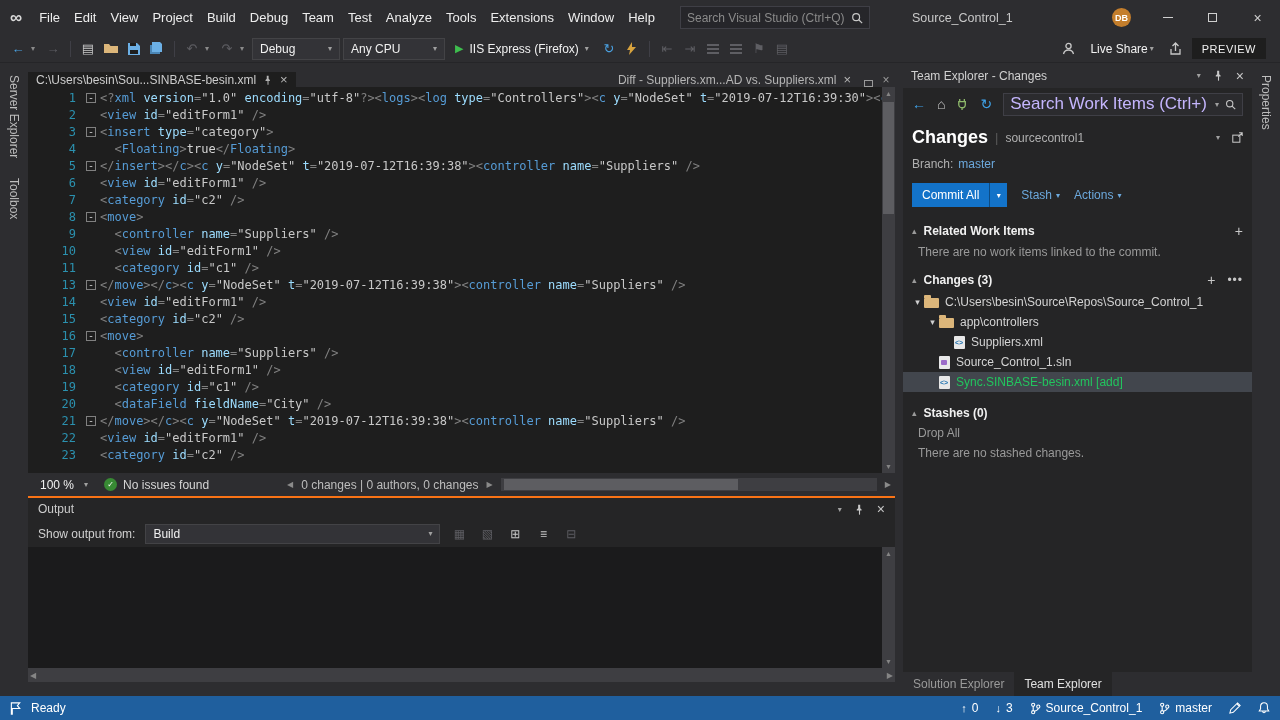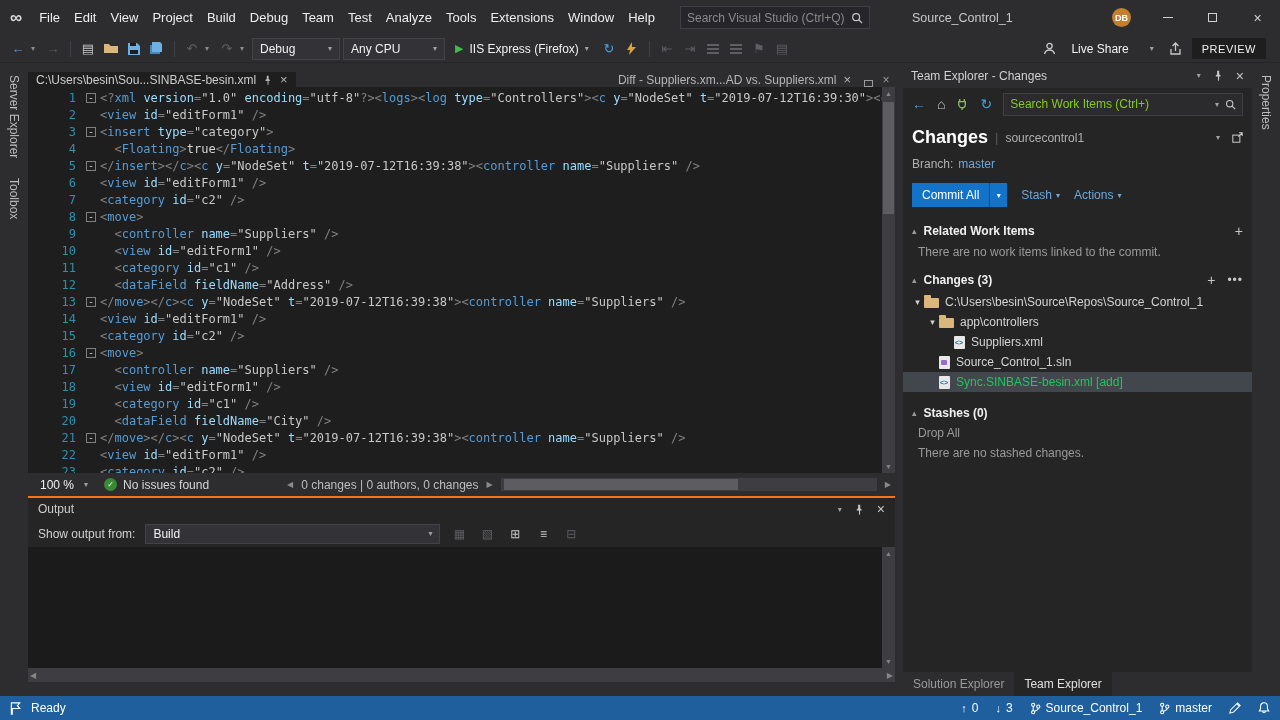--- a/index.html
+++ b/index.html
@@ -27,21 +27,21 @@
   .tbtn.dim{color:#5e5e63}
   .tcaret{font-size:8px;color:#8a8a8a;width:9px}
   .tsep{width:1px;height:16px;background:#3f3f46;margin:0 4px}
   .combo{height:22px;background:#333337;border:1px solid #434346;display:flex;align-items:center;padding:0 7px;gap:12px;font-size:12px;color:#f1f1f1}
   .combo .caret{margin-left:auto}
   .caret{font-size:8px;color:#a0a0a0}
   .run{display:flex;align-items:center;gap:6px;padding:0 7px;height:22px}
   .run .tri{color:#3ebd4e;font-size:11px}
   .run .lbl{color:#f1f1f1;font-size:12px;white-space:nowrap}
   .bars{width:12px;height:10px;background:repeating-linear-gradient(to bottom,#5e5e63 0 2px,transparent 2px 4px)}
-  .liveshare{display:flex;align-items:center;gap:21px;color:#f1f1f1;font-size:12px;padding:0 6px}
+  .liveshare{display:flex;align-items:center;gap:2px;color:#f1f1f1;font-size:12px;padding:0 6px}
   .preview{height:21px;background:#1e1e1e;color:#f1f1f1;font-size:11px;display:flex;align-items:center;padding:0 10px;letter-spacing:.5px;margin-right:6px}
 
   
   #left-strip{position:absolute;top:63px;left:0;width:28px;height:633px;display:flex;flex-direction:column;align-items:center;gap:20px;padding-top:12px}
   #right-strip{position:absolute;top:63px;left:1252px;width:28px;height:633px;display:flex;flex-direction:column;align-items:center;gap:20px;padding-top:12px}
   .vtab{writing-mode:vertical-rl;font-size:12px;color:#bdbdbd;white-space:nowrap}
 
   
   #editor-zone{position:absolute;top:63px;left:28px;width:867px;height:433px;display:flex;flex-direction:column;background:#1e1e1e}
   #tabbar{height:24px;background:#2d2d30;display:flex;align-items:flex-end}
@@ -87,21 +87,21 @@
   .out-hscroll{height:14px;background:#3e3e42;display:flex;align-items:center;justify-content:space-between;padding:0 2px;font-size:8px;color:#858585}
 
   
   #team-explorer{position:absolute;top:63px;left:903px;width:349px;height:633px;background:#252526;display:flex;flex-direction:column}
   .te-header{height:25px;display:flex;align-items:center;padding:0 8px;font-size:12px;color:#d0d0d0;background:#2d2d30}
   .te-header .oh-icons{gap:12px}
   .te-toolbar{height:32px;display:flex;align-items:center;gap:11px;padding:0 9px}
   .te-ic{font-size:14px;color:#c8c8c8}
   .te-ic.blue{color:#3fa2e8}
   .wi-search{flex:1;height:23px;background:#2b2b2e;border:1px solid #3f3f46;display:flex;align-items:center;padding:0 6px;gap:6px}
-  .wi-ph{flex:1;font-size:12px;color:#84cc16;white-space:nowrap;overflow:hidden}
+  .wi-ph{flex:1;font-size:17px;color:#c4b5fd;white-space:nowrap;overflow:hidden}
   .changes-row{display:flex;align-items:center;gap:7px;padding:7px 9px 4px}
   .changes-title{font-size:18px;font-weight:bold;color:#ffffff}
   .vsep{color:#5a5a5a}
   .repo-name{font-size:12px;color:#b0b0b0}
   .changes-row .oh-icons{gap:12px}
   .branch-row{padding:5px 9px;font-size:12px;color:#b0b0b0;display:flex;gap:5px}
   .link{color:#6ca9dd}
   .commit-box{margin:5px 9px;height:52px;background:#2a2a2d;border:1px solid #65656a;padding:5px 8px;font-size:12px;color:#dcdcdc;line-height:15px}
   .btn-row{display:flex;align-items:center;gap:14px;margin:5px 9px;height:28px}
   .commit-btn{display:flex;height:24px}
@@ -292,21 +292,20 @@
         <div class="code-line"><span class="ln">2</span><span class="fold"></span><span class="src"><span class="xd">&lt;</span><span class="xn">view</span> <span class="xa">id</span><span class="xd">=</span><span class="xv">"editForm1"</span> <span class="xd">/&gt;</span></span></div>
         <div class="code-line"><span class="ln">3</span><span class="fold"><span class="foldbox">-</span></span><span class="src"><span class="xd">&lt;</span><span class="xn">insert</span> <span class="xa">type</span><span class="xd">=</span><span class="xv">"category"</span><span class="xd">&gt;</span></span></div>
         <div class="code-line"><span class="ln">4</span><span class="fold"></span><span class="src"><span class="xt">  </span><span class="xd">&lt;</span><span class="xn">Floating</span><span class="xd">&gt;</span><span class="xt">true</span><span class="xd">&lt;/</span><span class="xn">Floating</span><span class="xd">&gt;</span></span></div>
         <div class="code-line"><span class="ln">5</span><span class="fold"><span class="foldbox">-</span></span><span class="src"><span class="xd">&lt;/</span><span class="xn">insert</span><span class="xd">&gt;</span><span class="xd">&lt;/</span><span class="xn">c</span><span class="xd">&gt;</span><span class="xd">&lt;</span><span class="xn">c</span> <span class="xa">y</span><span class="xd">=</span><span class="xv">"NodeSet"</span> <span class="xa">t</span><span class="xd">=</span><span class="xv">"2019-07-12T16:39:38"</span><span class="xd">&gt;</span><span class="xd">&lt;</span><span class="xn">controller</span> <span class="xa">name</span><span class="xd">=</span><span class="xv">"Suppliers"</span> <span class="xd">/&gt;</span></span></div>
         <div class="code-line"><span class="ln">6</span><span class="fold"></span><span class="src"><span class="xd">&lt;</span><span class="xn">view</span> <span class="xa">id</span><span class="xd">=</span><span class="xv">"editForm1"</span> <span class="xd">/&gt;</span></span></div>
         <div class="code-line"><span class="ln">7</span><span class="fold"></span><span class="src"><span class="xd">&lt;</span><span class="xn">category</span> <span class="xa">id</span><span class="xd">=</span><span class="xv">"c2"</span> <span class="xd">/&gt;</span></span></div>
         <div class="code-line"><span class="ln">8</span><span class="fold"><span class="foldbox">-</span></span><span class="src"><span class="xd">&lt;</span><span class="xn">move</span><span class="xd">&gt;</span></span></div>
         <div class="code-line"><span class="ln">9</span><span class="fold"></span><span class="src"><span class="xt">  </span><span class="xd">&lt;</span><span class="xn">controller</span> <span class="xa">name</span><span class="xd">=</span><span class="xv">"Suppliers"</span> <span class="xd">/&gt;</span></span></div>
         <div class="code-line"><span class="ln">10</span><span class="fold"></span><span class="src"><span class="xt">  </span><span class="xd">&lt;</span><span class="xn">view</span> <span class="xa">id</span><span class="xd">=</span><span class="xv">"editForm1"</span> <span class="xd">/&gt;</span></span></div>
         <div class="code-line"><span class="ln">11</span><span class="fold"></span><span class="src"><span class="xt">  </span><span class="xd">&lt;</span><span class="xn">category</span> <span class="xa">id</span><span class="xd">=</span><span class="xv">"c1"</span> <span class="xd">/&gt;</span></span></div>
-        <div class="code-line"><span class="ln">12</span><span class="fold"></span><span class="src"><span class="xt">  </span><span class="xd">&lt;</span><span class="xn">dataField</span> <span class="xa">fieldName</span><span class="xd">=</span><span class="xv">"Address"</span> <span class="xd">/&gt;</span></span></div>
         <div class="code-line"><span class="ln">13</span><span class="fold"><span class="foldbox">-</span></span><span class="src"><span class="xd">&lt;/</span><span class="xn">move</span><span class="xd">&gt;</span><span class="xd">&lt;/</span><span class="xn">c</span><span class="xd">&gt;</span><span class="xd">&lt;</span><span class="xn">c</span> <span class="xa">y</span><span class="xd">=</span><span class="xv">"NodeSet"</span> <span class="xa">t</span><span class="xd">=</span><span class="xv">"2019-07-12T16:39:38"</span><span class="xd">&gt;</span><span class="xd">&lt;</span><span class="xn">controller</span> <span class="xa">name</span><span class="xd">=</span><span class="xv">"Suppliers"</span> <span class="xd">/&gt;</span></span></div>
         <div class="code-line"><span class="ln">14</span><span class="fold"></span><span class="src"><span class="xd">&lt;</span><span class="xn">view</span> <span class="xa">id</span><span class="xd">=</span><span class="xv">"editForm1"</span> <span class="xd">/&gt;</span></span></div>
         <div class="code-line"><span class="ln">15</span><span class="fold"></span><span class="src"><span class="xd">&lt;</span><span class="xn">category</span> <span class="xa">id</span><span class="xd">=</span><span class="xv">"c2"</span> <span class="xd">/&gt;</span></span></div>
         <div class="code-line"><span class="ln">16</span><span class="fold"><span class="foldbox">-</span></span><span class="src"><span class="xd">&lt;</span><span class="xn">move</span><span class="xd">&gt;</span></span></div>
         <div class="code-line"><span class="ln">17</span><span class="fold"></span><span class="src"><span class="xt">  </span><span class="xd">&lt;</span><span class="xn">controller</span> <span class="xa">name</span><span class="xd">=</span><span class="xv">"Suppliers"</span> <span class="xd">/&gt;</span></span></div>
         <div class="code-line"><span class="ln">18</span><span class="fold"></span><span class="src"><span class="xt">  </span><span class="xd">&lt;</span><span class="xn">view</span> <span class="xa">id</span><span class="xd">=</span><span class="xv">"editForm1"</span> <span class="xd">/&gt;</span></span></div>
         <div class="code-line"><span class="ln">19</span><span class="fold"></span><span class="src"><span class="xt">  </span><span class="xd">&lt;</span><span class="xn">category</span> <span class="xa">id</span><span class="xd">=</span><span class="xv">"c1"</span> <span class="xd">/&gt;</span></span></div>
         <div class="code-line"><span class="ln">20</span><span class="fold"></span><span class="src"><span class="xt">  </span><span class="xd">&lt;</span><span class="xn">dataField</span> <span class="xa">fieldName</span><span class="xd">=</span><span class="xv">"City"</span> <span class="xd">/&gt;</span></span></div>
         <div class="code-line"><span class="ln">21</span><span class="fold"><span class="foldbox">-</span></span><span class="src"><span class="xd">&lt;/</span><span class="xn">move</span><span class="xd">&gt;</span><span class="xd">&lt;/</span><span class="xn">c</span><span class="xd">&gt;</span><span class="xd">&lt;</span><span class="xn">c</span> <span class="xa">y</span><span class="xd">=</span><span class="xv">"NodeSet"</span> <span class="xa">t</span><span class="xd">=</span><span class="xv">"2019-07-12T16:39:38"</span><span class="xd">&gt;</span><span class="xd">&lt;</span><span class="xn">controller</span> <span class="xa">name</span><span class="xd">=</span><span class="xv">"Suppliers"</span> <span class="xd">/&gt;</span></span></div>
         <div class="code-line"><span class="ln">22</span><span class="fold"></span><span class="src"><span class="xd">&lt;</span><span class="xn">view</span> <span class="xa">id</span><span class="xd">=</span><span class="xv">"editForm1"</span> <span class="xd">/&gt;</span></span></div>

